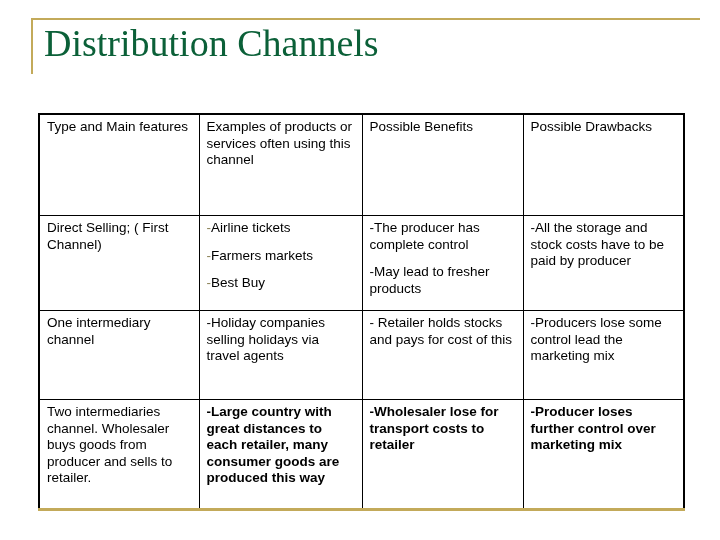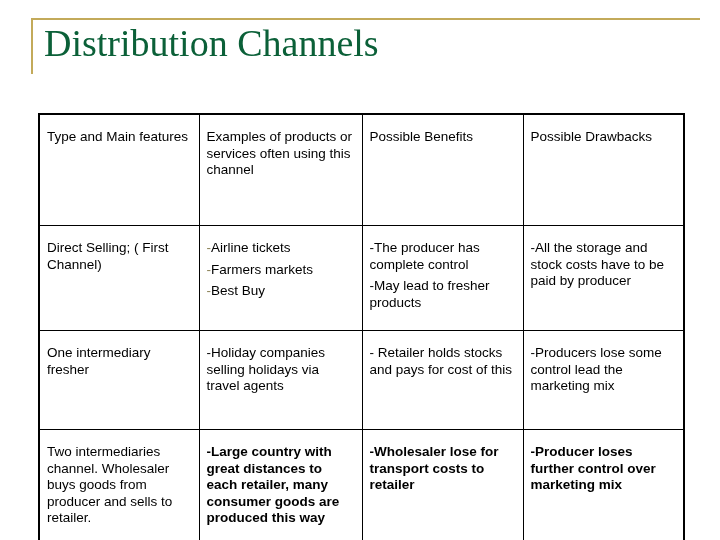--- a/index.html
+++ b/index.html
@@ -46,21 +46,21 @@
     left: 38px;
     top: 113px;
     width: 645px;
     border-collapse: collapse;
     table-layout: fixed;
     background: #ffffff;
   }
   #channels-table td {
     border: 1px solid #000000;
     vertical-align: top;
-    padding: 14px 7px 6px 7px;
+    padding: 4px 7px 6px 7px;
     font-family: "Liberation Sans", sans-serif;
     font-size: 13.5px;
     line-height: 16.5px;
     color: #000000;
   }
   
   #channels-table {
     border: 2px solid #000000;
   }
   
@@ -75,21 +75,21 @@
 
   tr.row-head td { height: 90px; }
   tr.row-1 td    { height: 84px; }
   tr.row-2 td    { height: 78px; }
   tr.row-last td { height: 98px; }
 
   .cell-lines > div {
     margin: 0 0 0 0;
   }
   .cell-lines > div + div {
-    margin-top: 5px;
+    margin-top: 11px;
   }
 
   
   .dash {
     color: #8a8055;
   }
   .dash-dark {
     color: #000000;
   }
 
@@ -148,21 +148,21 @@
         <div><span class="dash-dark">-</span><span>The producer has complete control</span></div>
         <div><span class="dash-dark">-</span><span>May lead to fresher products</span></div>
       </td>
       <td class="cell-lines">
         <div><span class="dash-dark">-</span><span>All the storage and stock costs have to be paid by producer</span></div>
       </td>
     </tr>
 
     <tr class="row-2">
       <td>
-        <span>One intermediary fresher</span>
+        <span>One intermediary channel</span>
       </td>
       <td class="cell-lines">
         <div><span class="dash-dark">-</span><span>Holiday companies selling holidays via travel agents</span></div>
       </td>
       <td class="cell-lines">
         <div><span class="dash-dark">-</span><span> Retailer holds stocks and pays for cost of this</span></div>
       </td>
       <td class="cell-lines">
         <div><span class="dash-dark">-</span><span>Producers lose some control lead the marketing mix</span></div>
       </td>

